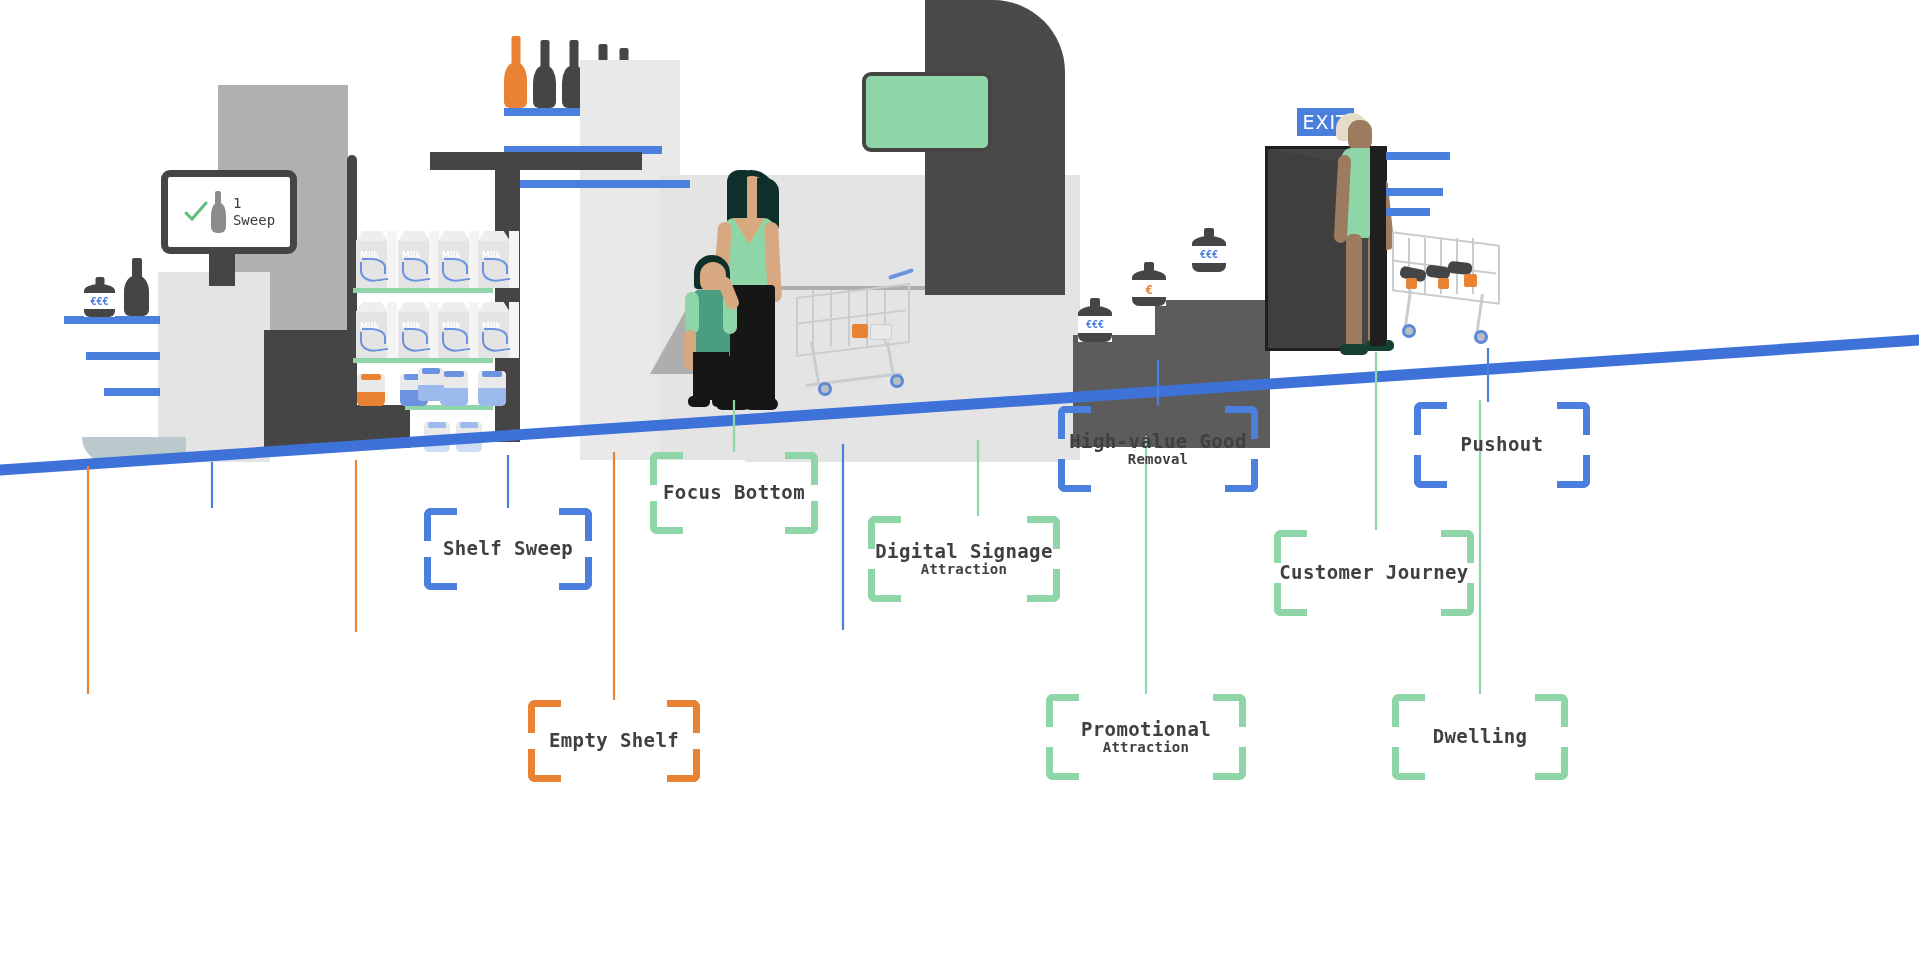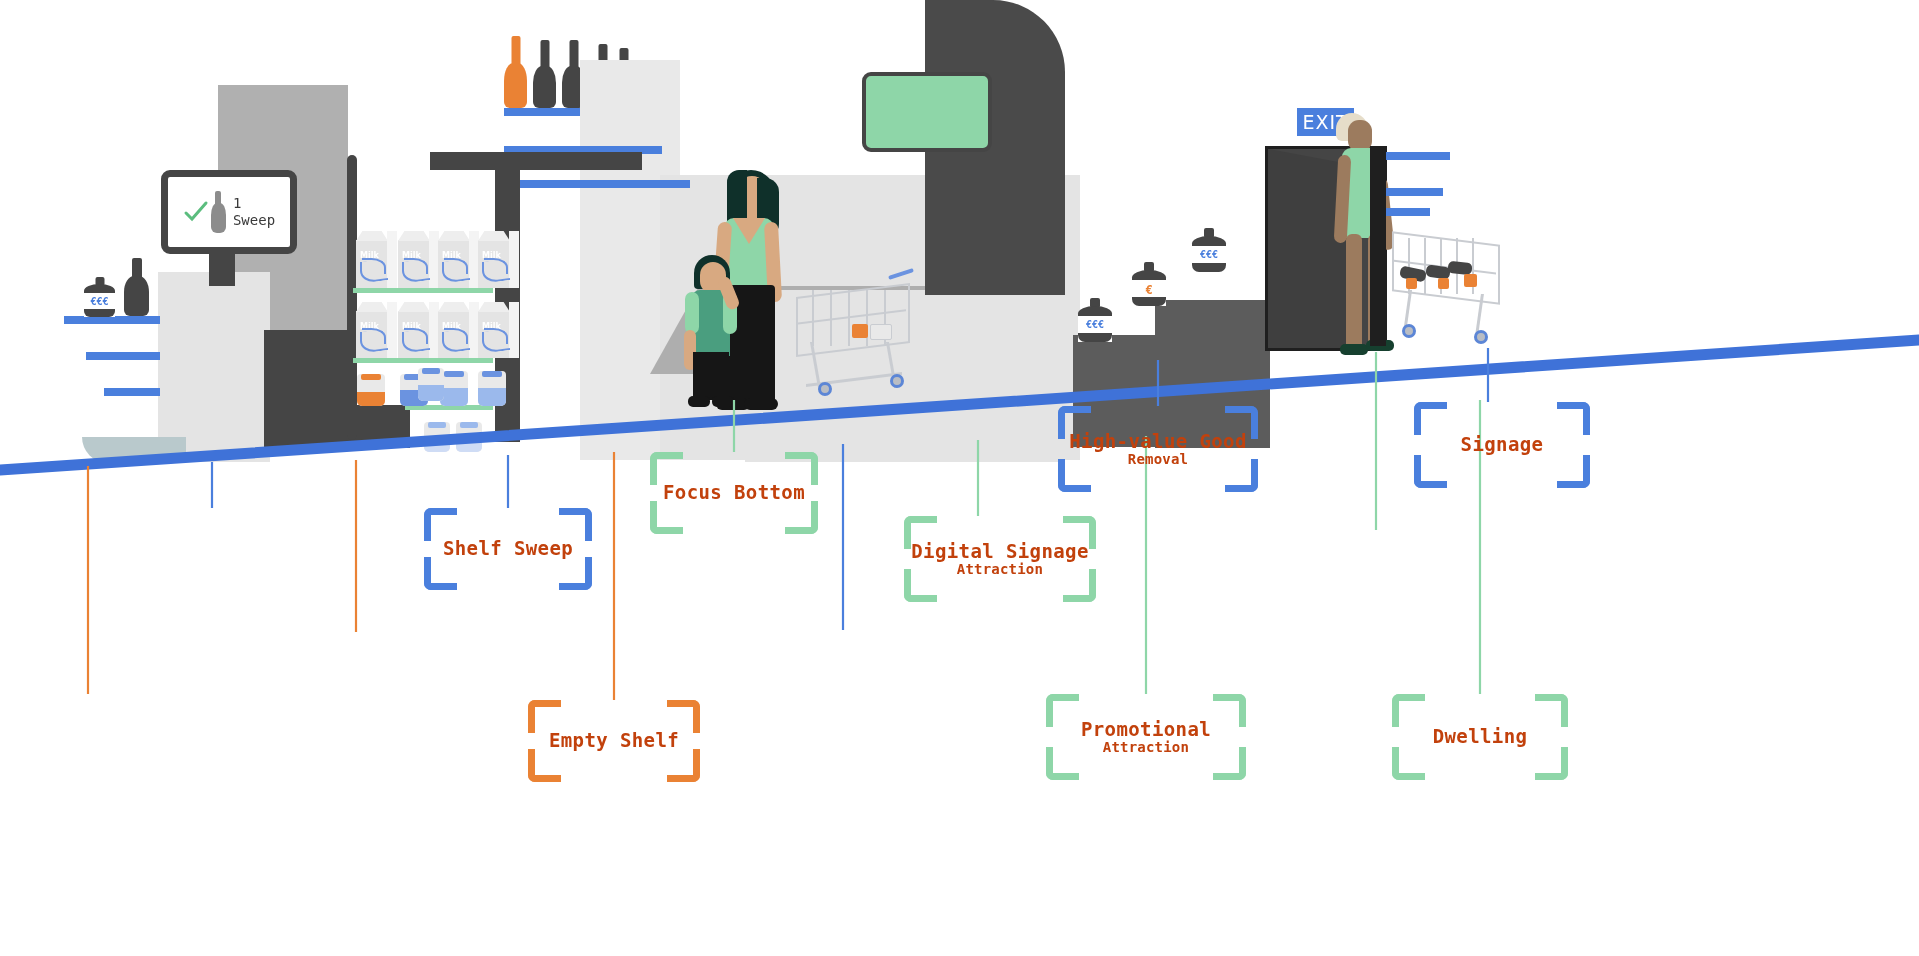--- a/index.html
+++ b/index.html
@@ -56,21 +56,21 @@
   .skin2{background:#9c7b5e;}
 
   
   .detbox{position:absolute;}
   .detbox .corner{position:absolute;width:26px;height:26px;}
   .detbox .c-tl{left:0;top:0;border-left:7px solid;border-top:7px solid;border-top-left-radius:7px;}
   .detbox .c-tr{right:0;top:0;border-right:7px solid;border-top:7px solid;border-top-right-radius:7px;}
   .detbox .c-bl{left:0;bottom:0;border-left:7px solid;border-bottom:7px solid;border-bottom-left-radius:7px;}
   .detbox .c-br{right:0;bottom:0;border-right:7px solid;border-bottom:7px solid;border-bottom-right-radius:7px;}
   .detbox .lbl{position:absolute;left:0;right:0;top:50%;transform:translateY(-50%);text-align:center;
-                color:#c2410c;line-height:1.12;}
+                color:#404040;line-height:1.12;}
   .detbox .lbl .t1{display:block;font-size:19px;font-weight:bold;letter-spacing:0.4px;white-space:nowrap;}
   .detbox .lbl .t2{display:block;font-size:14px;font-weight:bold;letter-spacing:0.2px;white-space:nowrap;}
 
   
   .exitsign{position:absolute;background:#4a7fdd;color:#fff;display:flex;align-items:center;justify-content:center;
             font-family:"DejaVu Sans","Liberation Sans",sans-serif;font-size:19px;letter-spacing:1px;}
 
   
   .coscreen{position:absolute;background:#fff;border:7px solid #454545;border-radius:9px;
             display:flex;align-items:center;justify-content:center;}
@@ -406,21 +406,21 @@
       </div>
       <div class="detbox" style="left: 650px; top: 452px; width: 168px; height: 82px;">
         <div class="corner c-tl" style="border-color: rgb(142, 214, 168);"></div>
         <div class="corner c-tr" style="border-color: rgb(142, 214, 168);"></div>
         <div class="corner c-bl" style="border-color: rgb(142, 214, 168);"></div>
         <div class="corner c-br" style="border-color: rgb(142, 214, 168);"></div>
         <div class="lbl">
           <span class="t1">Focus Bottom</span>
         </div>
       </div>
-      <div class="detbox" style="left: 904px; top: 516px; width: 192px; height: 86px;">
+      <div class="detbox" style="left: 868px; top: 516px; width: 192px; height: 86px;">
         <div class="corner c-tl" style="border-color: rgb(142, 214, 168);"></div>
         <div class="corner c-tr" style="border-color: rgb(142, 214, 168);"></div>
         <div class="corner c-bl" style="border-color: rgb(142, 214, 168);"></div>
         <div class="corner c-br" style="border-color: rgb(142, 214, 168);"></div>
         <div class="lbl">
           <span class="t1">Digital Signage</span>
           <span class="t2">Attraction</span>
         </div>
       </div>
       <div class="detbox" style="left: 1046px; top: 694px; width: 200px; height: 86px;">
@@ -436,33 +436,42 @@
       <div class="detbox" style="left: 1058px; top: 406px; width: 200px; height: 86px;">
         <div class="corner c-tl" style="border-color: rgb(74, 127, 221);"></div>
         <div class="corner c-tr" style="border-color: rgb(74, 127, 221);"></div>
         <div class="corner c-bl" style="border-color: rgb(74, 127, 221);"></div>
         <div class="corner c-br" style="border-color: rgb(74, 127, 221);"></div>
         <div class="lbl">
           <span class="t1">High-value Good</span>
           <span class="t2">Removal</span>
         </div>
       </div>
+      <div class="detbox" style="left: 1274px; top: 530px; width: 200px; height: 86px;">
+        <div class="corner c-tl" style="border-color: rgb(142, 214, 168);"></div>
+        <div class="corner c-tr" style="border-color: rgb(142, 214, 168);"></div>
+        <div class="corner c-bl" style="border-color: rgb(142, 214, 168);"></div>
+        <div class="corner c-br" style="border-color: rgb(142, 214, 168);"></div>
+        <div class="lbl">
+          <span class="t1">Customer Journey</span>
+        </div>
+      </div>
       <div class="detbox" style="left: 1392px; top: 694px; width: 176px; height: 86px;">
         <div class="corner c-tl" style="border-color: rgb(142, 214, 168);"></div>
         <div class="corner c-tr" style="border-color: rgb(142, 214, 168);"></div>
         <div class="corner c-bl" style="border-color: rgb(142, 214, 168);"></div>
         <div class="corner c-br" style="border-color: rgb(142, 214, 168);"></div>
         <div class="lbl">
           <span class="t1">Dwelling</span>
         </div>
       </div>
       <div class="detbox" style="left: 1414px; top: 402px; width: 176px; height: 86px;">
         <div class="corner c-tl" style="border-color: rgb(74, 127, 221);"></div>
         <div class="corner c-tr" style="border-color: rgb(74, 127, 221);"></div>
         <div class="corner c-bl" style="border-color: rgb(74, 127, 221);"></div>
         <div class="corner c-br" style="border-color: rgb(74, 127, 221);"></div>
         <div class="lbl">
-          <span class="t1">Signage</span>
+          <span class="t1">Pushout</span>
         </div>
       </div>
     </div>
 
 </div>
 
 </body></html>

